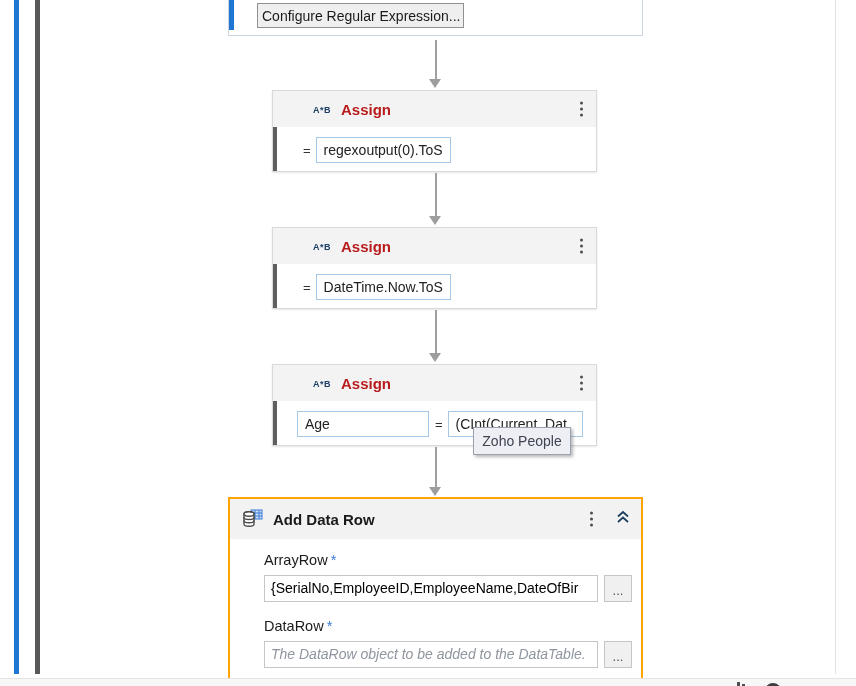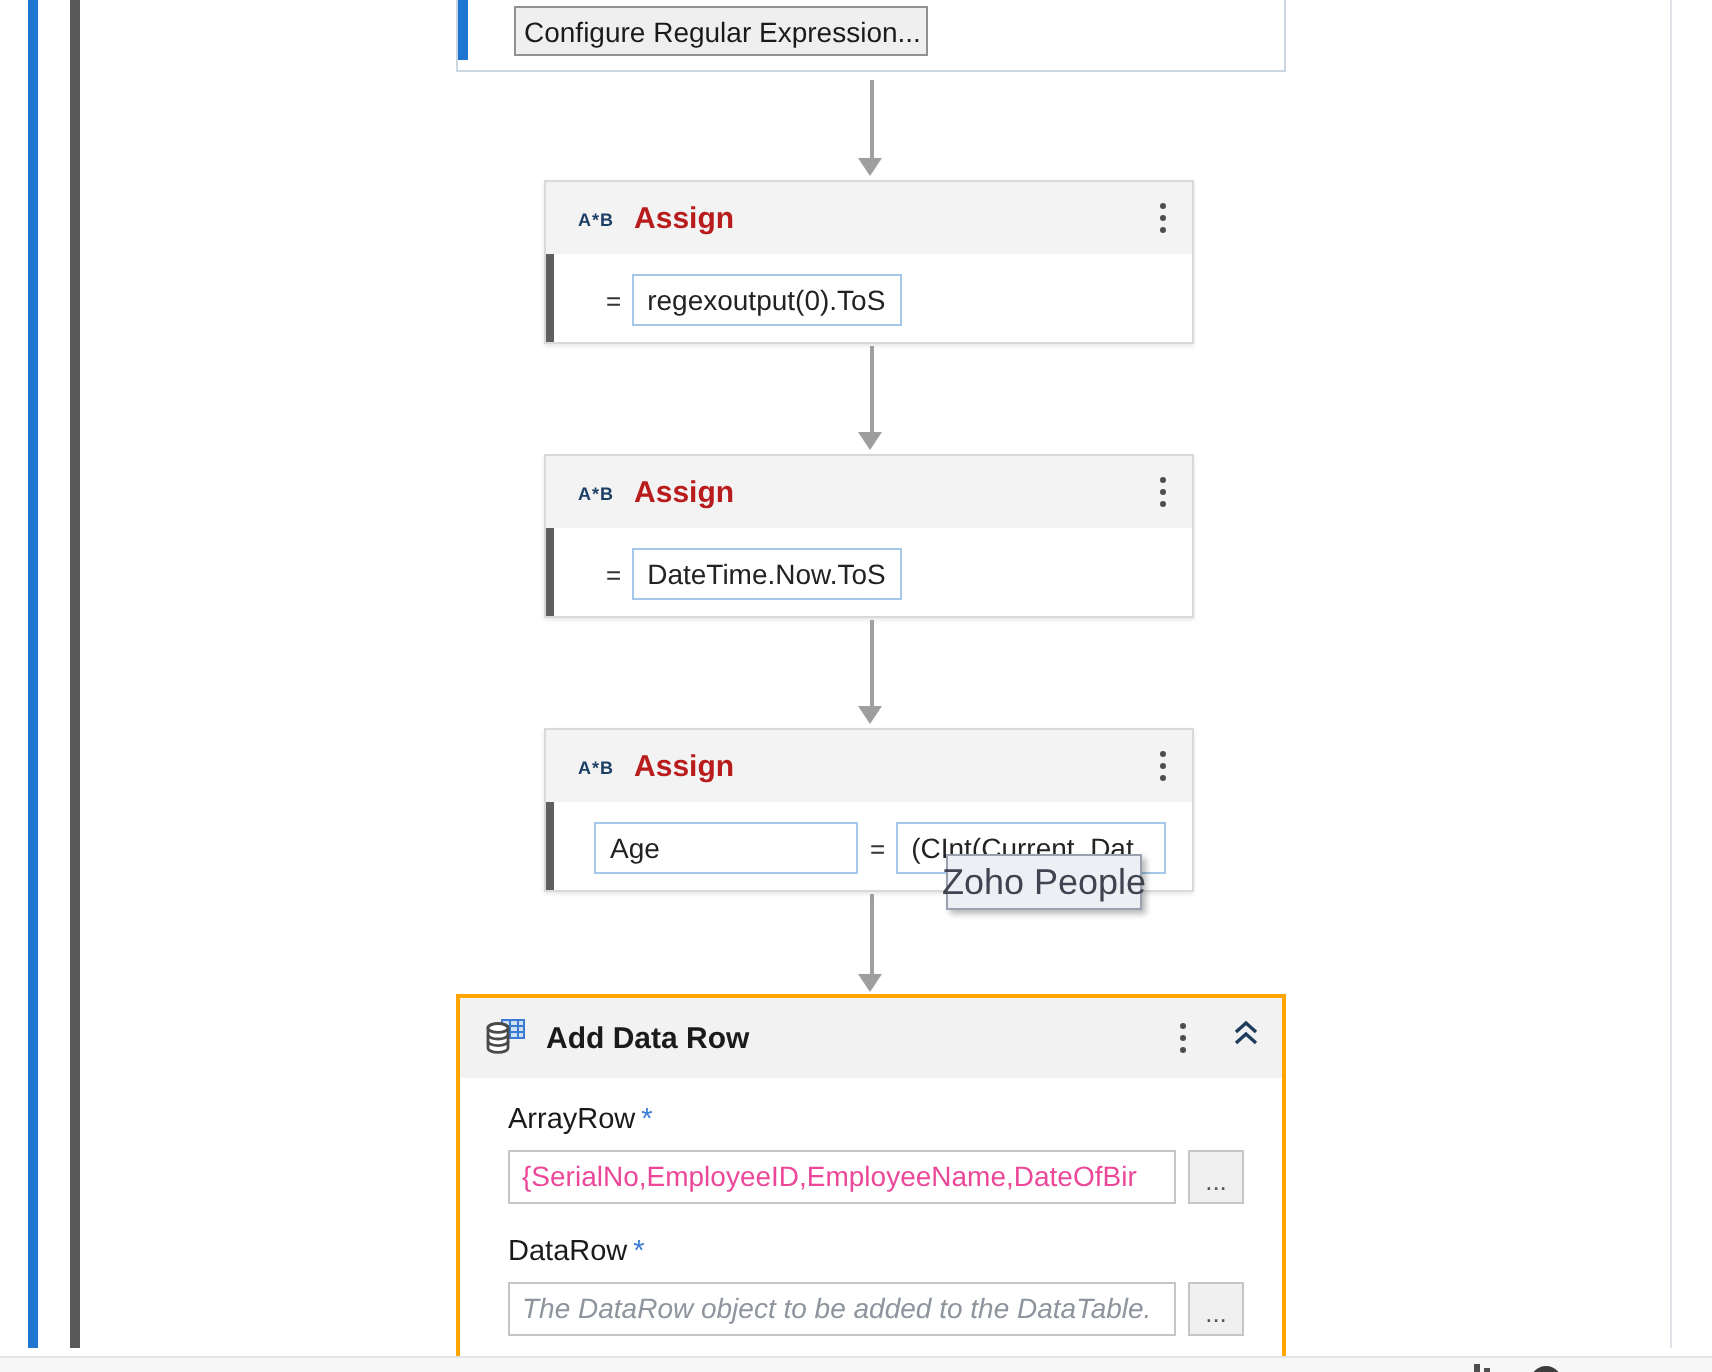--- a/index.html
+++ b/index.html
@@ -43,21 +43,21 @@
     background:#fff; border:1px solid #d9d9d9;
     box-shadow:0 1px 2px rgba(0,0,0,0.10);
   }
   .assign .accent { position:absolute; left:0; top:0; width:4px; height:100%; background:#5f5f5f; }
   .act-header {
     position:relative; height:36px; background:#f3f3f3;
     display:flex; align-items:center; padding-left:16px;
   }
   .assign-icon {
     font-size:9px; font-weight:bold; color:#1c3f66; letter-spacing:0.5px;
-    margin-right:10px; margin-top:1px;
+    margin-right:10px; margin-top:1px;margin-left:24px;
   }
   .act-title { font-size:15px; font-weight:600; color:#b91c1c; }
   .kebab { position:absolute; right:11px; top:50%; transform:translateY(-50%);
     display:flex; flex-direction:column; gap:3px; padding:2px; cursor:pointer; }
   .kebab i { width:3px; height:3px; border-radius:50%; background:#4d4d4d; display:block; }
   .assign-body { display:flex; align-items:center; padding:10px 0 0 24px; }
   .expr-box {
     height:26px; border:1px solid #a5c7e8; background:#fff; color:#222;
     font-size:14px; line-height:24px; padding:0 7px;
     white-space:nowrap; overflow:hidden;
@@ -65,42 +65,42 @@
   .expr-to { width:132px; }
   .expr-eq { margin:0 5px 0 6px; font-size:13px; color:#333; }
   .expr-val { width:135px; }
 
   
   .tooltip {
     position:absolute; left:473px; top:427px; width:98px; height:28px;
     background:#edeff5; border:1px solid #9aa0ad; z-index:30;
     box-shadow:2px 2px 3px rgba(0,0,0,0.28);
     display:flex; align-items:center; justify-content:center;
-    font-size:18px; color:#3f4450; white-space:nowrap;
+    font-size:14px; color:#3f4450; white-space:nowrap;
   }
 
   
   .adr {
     position:absolute; left:228px; top:497px; width:415px; height:200px;
     background:#fff; border:2px solid #FFA400;
   }
   .adr-header {
     position:relative; height:40px; background:#f2f2f2;
     display:flex; align-items:center; padding-left:12px;
   }
   .adr-title { font-size:15px; font-weight:700; color:#1a1a1a; margin-left:9px; }
   .adr .kebab { right:46px; }
   .collapse-btn { position:absolute; right:10px; top:50%; transform:translateY(-50%); cursor:pointer; }
-  .adr-body { padding:13px 0 0 24px; position:relative; }
+  .adr-body { padding:13px 0 0 34px; position:relative; }
   .field-label { font-size:14.5px; color:#1a1a1a; margin-bottom:7px; }
   .req { color:#3a7bd5; margin-left:3px; }
   .field-row { display:flex; align-items:center; margin-bottom:16px; }
   .adr-input {
     width:334px; height:27px; border:1px solid #c6c6c6; background:#fff;
-    font-size:14px; color:#ec4899; line-height:25px; padding:0 6px;
+    font-size:14px; color:#000000; line-height:25px; padding:0 6px;
     white-space:nowrap; overflow:hidden;
   }
   .adr-input.placeholder { color:#8f959e; font-style:italic; }
   .browse-btn {
     width:28px; height:27px; margin-left:6px; background:#f0f0f0;
     border:1px solid #c6c6c6; color:#555; font-size:13px;
     display:flex; align-items:flex-end; justify-content:center; padding-bottom:6px;
     cursor:pointer; line-height:8px;
   }
 

